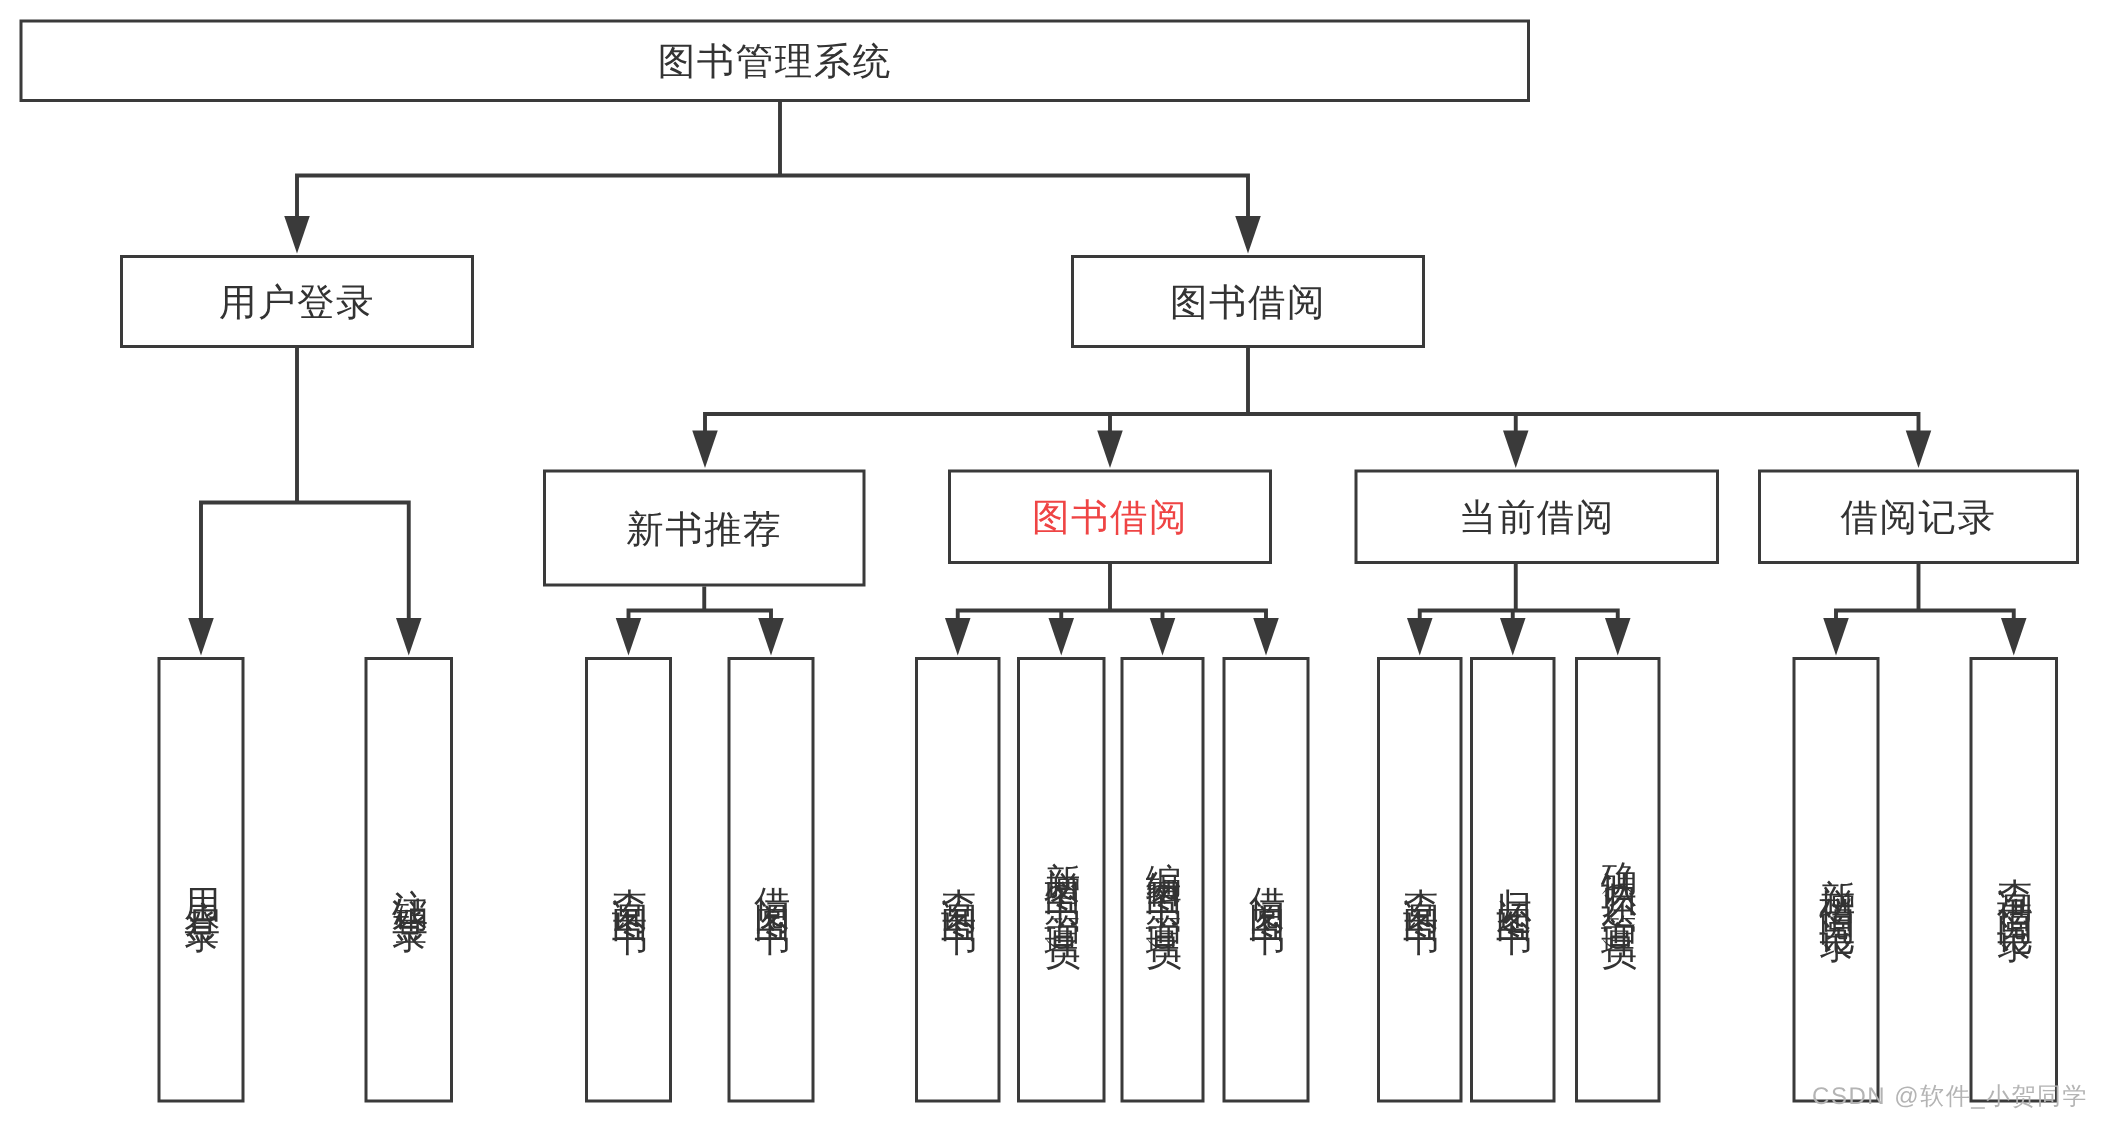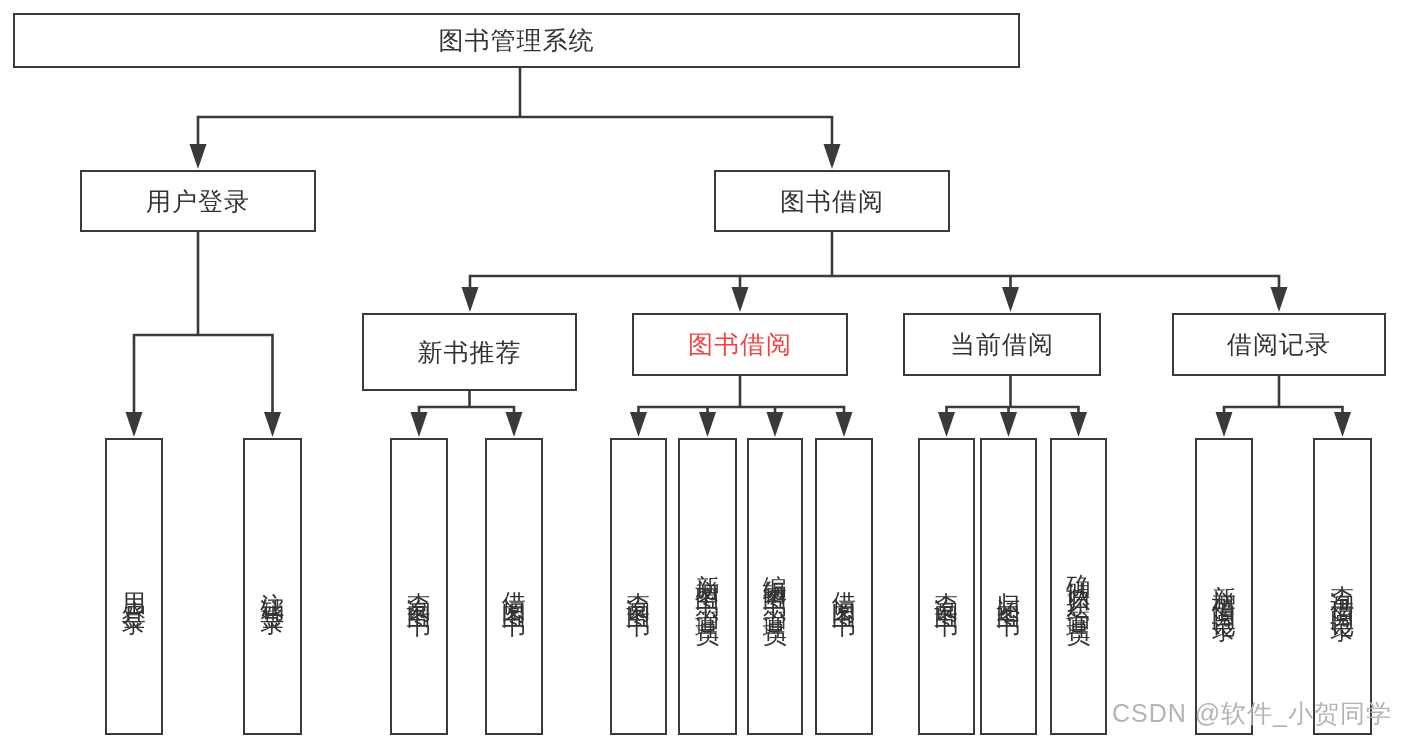--- a/index.html
+++ b/index.html
@@ -31,22 +31,22 @@
   .box.v .vtext {
     writing-mode: vertical-rl;
     text-orientation: mixed;
     letter-spacing: 7px;
     line-height: 1.15;
     white-space: nowrap;
   }
   #watermark {
     position: absolute;
     right: 13px;
-    bottom: 17px;
-    font-size: 25px;
+    bottom: 5px;
+    font-size: 16px;
     color: rgba(180, 180, 180, 0.95);
     letter-spacing: 1px;
     z-index: 5;
     white-space: nowrap;
   }
 </style>
 </head>
 <body>
 
 <div id="stage" style="background: rgb(255, 255, 255); text-decoration: underline;">
@@ -90,21 +90,21 @@
   <div class="box h" style="left: 714px; top: 170px; width: 236px; height: 62px; border-color: rgb(58, 58, 58); color: rgb(51, 51, 51);">
     <span>图书借阅</span>
   </div>
 
   <div class="box h" style="left: 362px; top: 313px; width: 215px; height: 78px; border-color: rgb(58, 58, 58); color: rgb(51, 51, 51);">
     <span>新书推荐</span>
   </div>
   <div class="box h" style="left: 632px; top: 313px; width: 216px; height: 63px; border-color: rgb(58, 58, 58); color: #ef4444;">
     <span>图书借阅</span>
   </div>
-  <div class="box h" style="left: 903px; top: 313px; width: 198px; height: 63px; border-color: rgb(58, 58, 58); color: rgb(51, 51, 51);">
+  <div class="box h" style="left: 903px; top: 313px; width: 243px; height: 63px; border-color: rgb(58, 58, 58); color: rgb(51, 51, 51);">
     <span>当前借阅</span>
   </div>
   <div class="box h" style="left: 1172px; top: 313px; width: 214px; height: 63px; border-color: rgb(58, 58, 58); color: rgb(51, 51, 51);">
     <span>借阅记录</span>
   </div>
 
   <div class="box v" style="left: 105px; top: 438px; width: 58px; height: 297px; border-color: rgb(58, 58, 58); color: rgb(51, 51, 51);">
     <span class="vtext">用户登录</span>
   </div>
   <div class="box v" style="left: 243px; top: 438px; width: 59px; height: 297px; border-color: rgb(58, 58, 58); color: rgb(51, 51, 51);">

